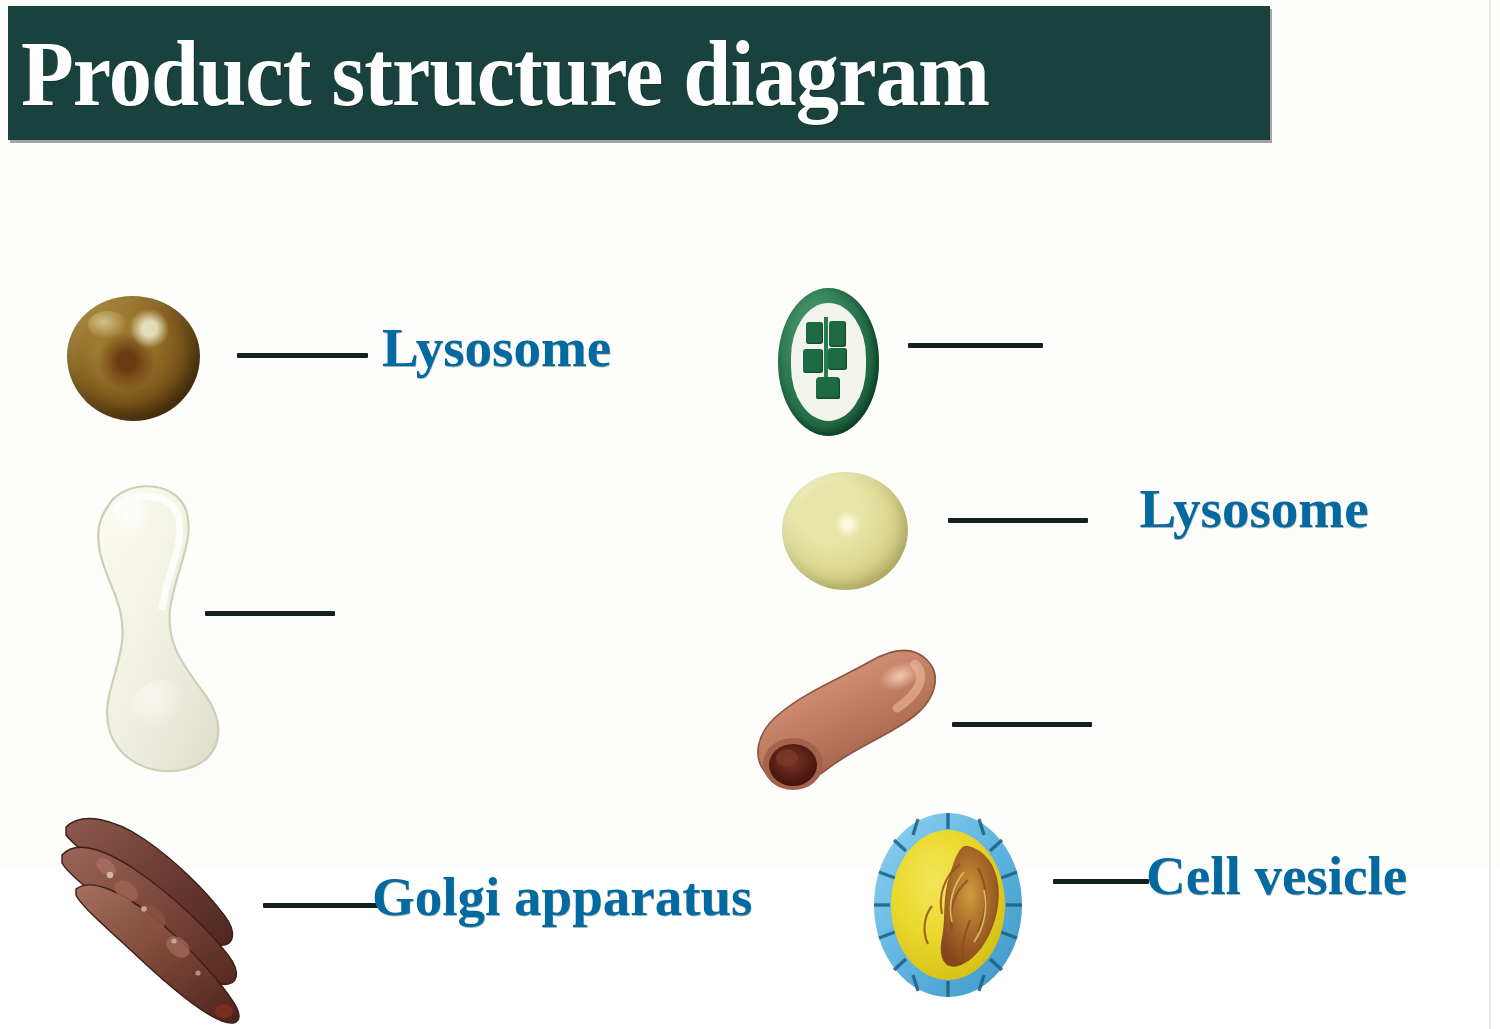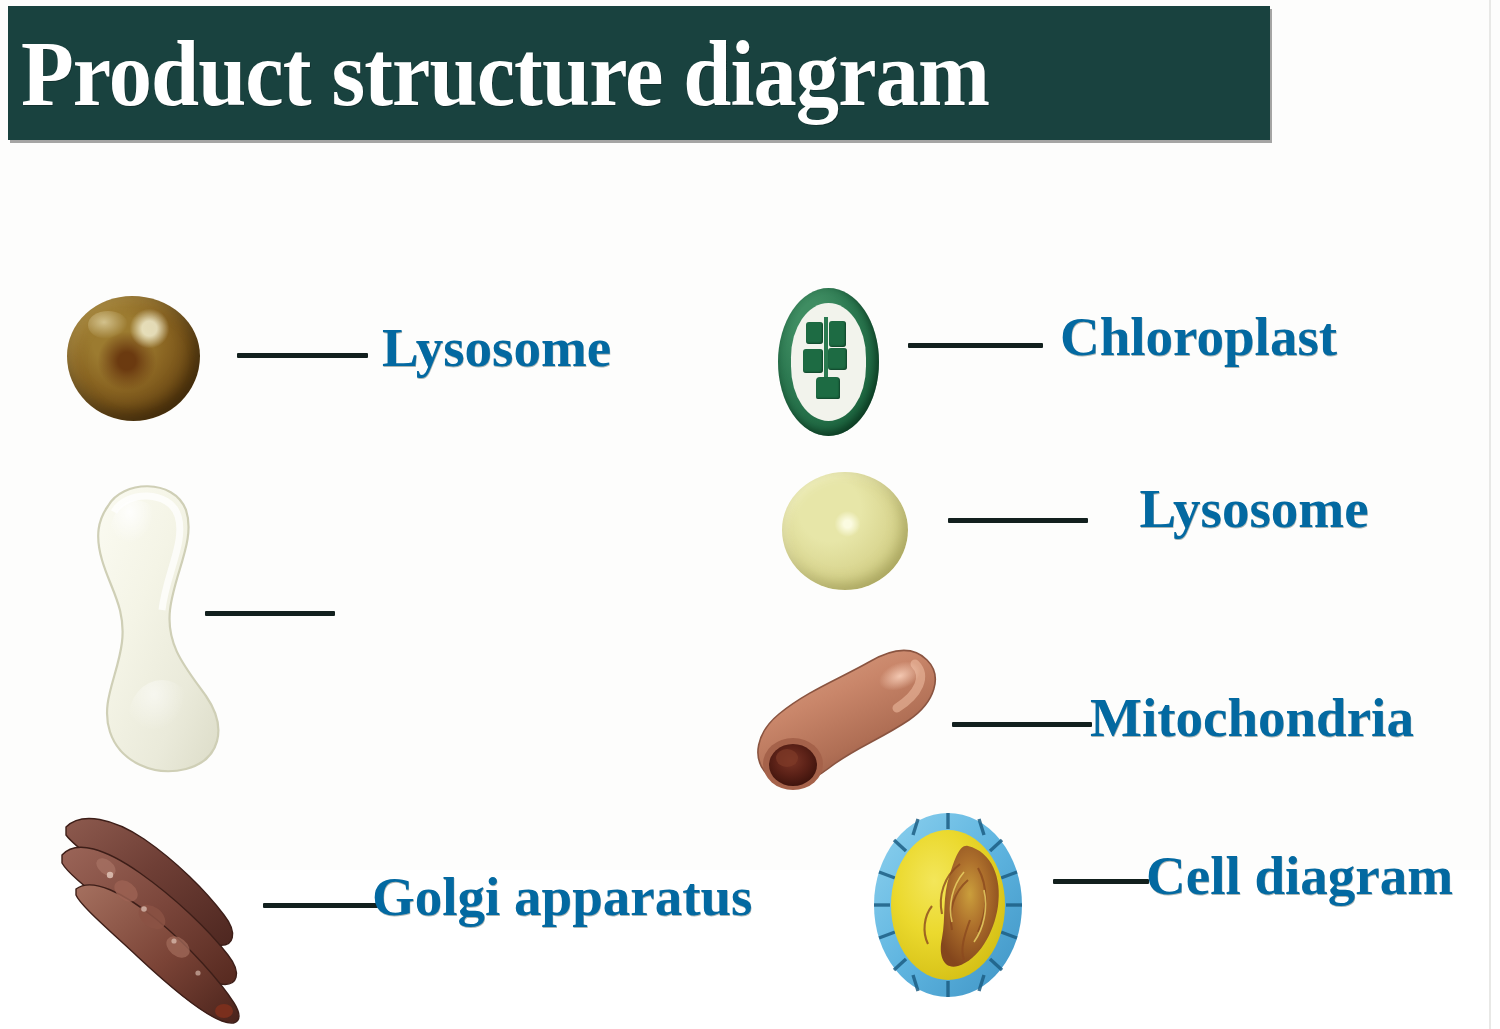--- a/index.html
+++ b/index.html
@@ -139,21 +139,20 @@
     <div class="chl-inner">
       <div class="chl-band b1"></div>
       <div class="gran g1"></div>
       <div class="gran g2"></div>
       <div class="gran g3"></div>
       <div class="gran g4"></div>
       <div class="gran g5"></div>
     </div>
   </div>
   <div class="leader" style="left:908px;top:343px;width:135px;"></div>
-  <div class="label" style="left:1060px;top:309px;">Chloroplast</div>
 
   <div class="org vacuole">
     <svg width="170" height="305" viewBox="0 0 170 305">
       <defs>
         <linearGradient id="vacG" x1="0" y1="0" x2="1" y2="1">
           <stop offset="0%" stop-color="#fbfbf2"></stop>
           <stop offset="38%" stop-color="#f4f4e6"></stop>
           <stop offset="72%" stop-color="#eaeada"></stop>
           <stop offset="100%" stop-color="#dcdcc8"></stop>
         </linearGradient>
@@ -202,21 +201,20 @@
                C64 146, 38 152, 22 136 C6 120, 12 94, 34 76
                C62 53, 96 40, 124 24 C148 10, 168 8, 182 22 Z" fill="url(#mitoG)" stroke="#8a5440" stroke-width="1.6"></path>
       <path d="M170 26 C182 38, 174 56, 152 70" fill="none" stroke="#f0bfa4" stroke-width="9" opacity=".55" stroke-linecap="round"></path>
       <ellipse cx="155" cy="38" rx="22" ry="13" fill="url(#mitoHi)" transform="rotate(-22 155 38)"></ellipse>
       <ellipse cx="48" cy="126" rx="30" ry="26" fill="#a5624a"></ellipse>
       <ellipse cx="48" cy="127" rx="24" ry="21" fill="url(#mitoPore)"></ellipse>
       <ellipse cx="42" cy="120" rx="11" ry="9" fill="#7e3a27" opacity=".75"></ellipse>
     </svg>
   </div>
   <div class="leader" style="left:952px;top:722px;width:140px;"></div>
-  <div class="label" style="left:1090px;top:690px;">Mitochondria</div>
 
   <div class="org golgi">
     <svg width="230" height="224" viewBox="0 0 230 224">
       <defs>
         <linearGradient id="golgiA" x1="0" y1="0" x2="1" y2="1">
           <stop offset="0%" stop-color="#8d5a4e"></stop>
           <stop offset="45%" stop-color="#6f3f36"></stop>
           <stop offset="100%" stop-color="#4e2720"></stop>
         </linearGradient>
         <linearGradient id="golgiB" x1="0" y1="0" x2="1" y2="1">
@@ -310,15 +308,15 @@
         <path d="M60 96 C52 106, 50 122, 56 134"></path>
         <path d="M98 110 C92 126, 88 140, 92 150"></path>
       </g>
       <g stroke="#f0dd6a" stroke-width="1.6" fill="none" opacity=".75">
         <path d="M92 62 C80 76, 76 96, 80 112"></path>
         <path d="M112 80 C116 98, 112 118, 102 132"></path>
       </g>
     </svg>
   </div>
   <div class="leader" style="left:1053px;top:879px;width:96px;"></div>
-  <div class="label" style="left:1146px;top:848px;">Cell diagram</div>
+  <div class="label" style="left:1146px;top:848px;">Cell vesicle</div>
 
 </div>
 
 </body></html>

